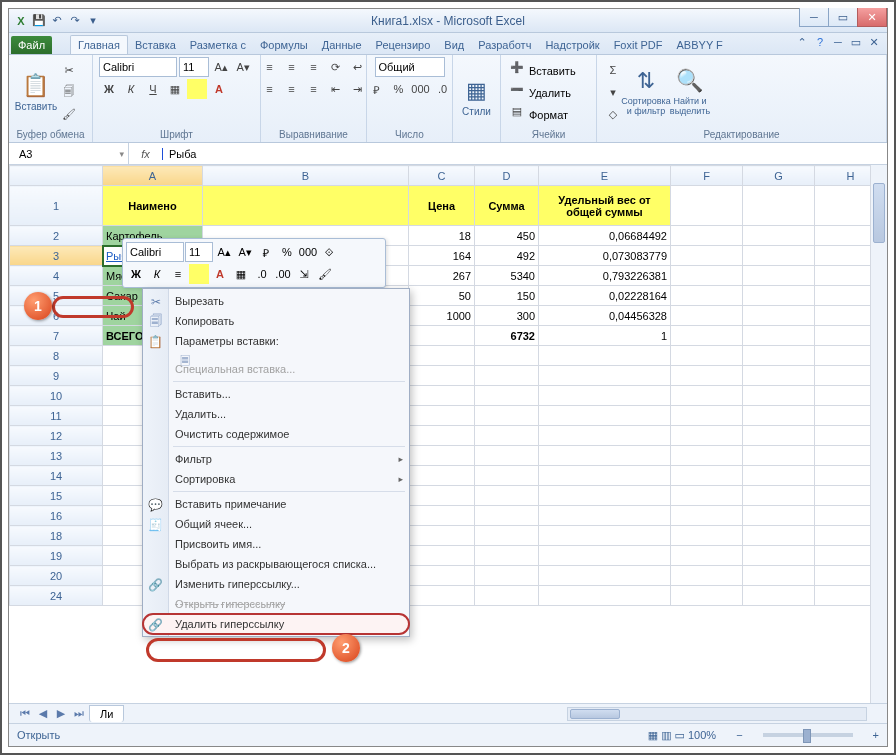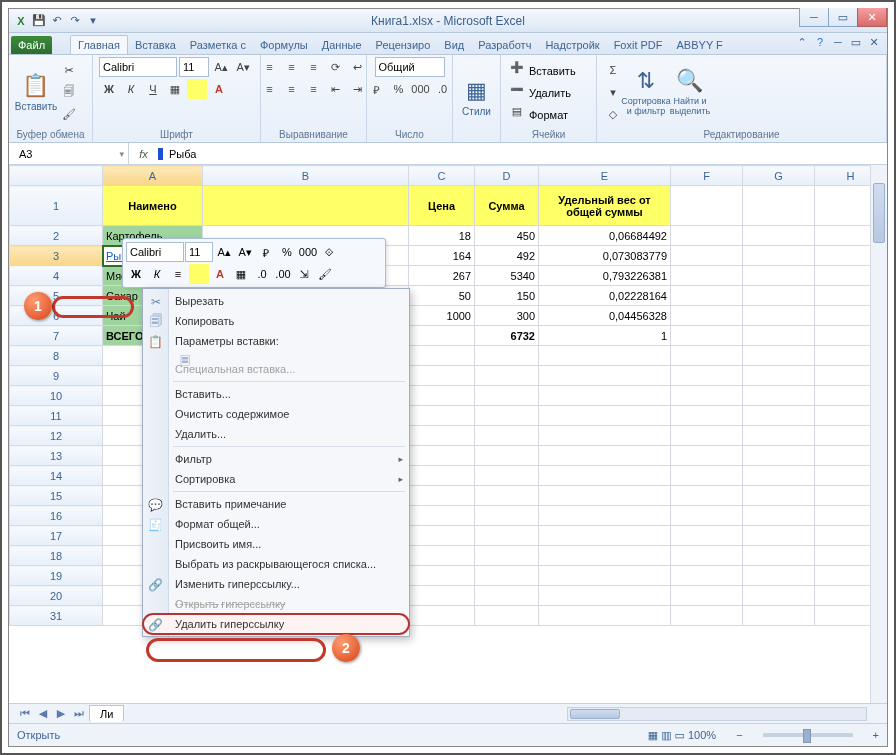--- a/index.html
+++ b/index.html
@@ -38,21 +38,21 @@
 .fontcombo { height: 20px; border: 1px solid #a9bdd6; background: #fff; font-size: 11px; padding: 0 3px; display: flex; align-items: center; }
 
 .col { display: flex; flex-direction: column; gap: 2px; }
 .row { display: flex; gap: 2px; align-items: flex-end; }
 
 
 .fbar { display: flex; border-bottom: 1px solid #c6d2e1; height: 22px; background: #fdba74; }
 .namebox { width: 120px; border-right: 1px solid #c6d2e1; background: #fff; display: flex; align-items: center; padding: 0 10px; font-size: 11px; position: relative; }
 .namebox::after { content: "▾"; position: absolute; right: 4px; color: #888; font-size: 9px; }
 .fxbox { flex: 1; display: flex; align-items: center; background: #fff; }
-.fx { width: 34px; text-align: center; font-style: italic; color: #555; border-right: 5px solid #1d4ed8; }
+.fx { width: 34px; text-align: center; font-style: italic; color: #555; border-right: 1px solid #1d4ed8; }
 
 
 .gridwrap { flex: 1; position: relative; overflow: hidden; background: #fff; }
 table.grid { border-collapse: collapse; table-layout: fixed; width: 100%; }
 table.grid th, table.grid td { border: 1px solid #d4d9e2; height: 20px; font-size: 11px; padding: 0 3px; overflow: hidden; white-space: nowrap; }
 table.grid th { background: linear-gradient(#f7fafe,#e7eff9); color: #3e6494; font-weight: normal; text-align: center; }
 th.selrow, th.selcol { background: linear-gradient(#fde9b8,#f9d68a) !important; color: #7a5a17; }
 .colA { width: 100px; } .colB { width: 206px; } .colC { width: 66px; } .colD { width: 64px; } .colE { width: 132px; } .colF, .colG, .colH { width: 72px; }
 td.hdrcell { background: #ffff66; font-weight: bold; text-align: center; }
 td.greencell { background: #9fd49f; }
@@ -460,31 +460,20 @@
             <td></td>
             <td></td>
             <td></td>
             <td></td>
             <td></td>
             <td></td>
             <td></td>
             <td></td>
           </tr>
       <tr>
-            <th>17</th>
-            <td></td>
-            <td></td>
-            <td></td>
-            <td></td>
-            <td></td>
-            <td></td>
-            <td></td>
-            <td></td>
-          </tr>
-      <tr>
             <th>18</th>
             <td></td>
             <td></td>
             <td></td>
             <td></td>
             <td></td>
             <td></td>
             <td></td>
             <td></td>
           </tr>
@@ -504,21 +493,21 @@
             <td></td>
             <td></td>
             <td></td>
             <td></td>
             <td></td>
             <td></td>
             <td></td>
             <td></td>
           </tr>
       <tr>
-            <th>31</th>
+            <th>24</th>
             <td></td>
             <td></td>
             <td></td>
             <td></td>
             <td></td>
             <td></td>
             <td></td>
             <td></td>
           </tr>
     </tbody>
@@ -587,28 +576,28 @@
   <ul>
     <li><span class="cic">✂</span><span>Вырезать</span></li>
     <li><span class="cic">🗐</span><span>Копировать</span></li>
     <li><span class="cic">📋</span><span>Параметры вставки:</span></li>
     <li style="padding-left:40px">
         <span class="cic" style="left:34px">🗏</span>
       </li>
     <li class="dis"><span>Специальная вставка...</span></li>
     <li class="sep"></li>
     <li><span>Вставить...</span></li>
+    <li><span>Удалить...</span></li>
     <li><span>Очистить содержимое</span></li>
-    <li><span>Удалить...</span></li>
     <li class="sep"></li>
     <li><span>Фильтр</span><span class="arrow">▸</span></li>
     <li><span>Сортировка</span><span class="arrow">▸</span></li>
     <li class="sep"></li>
     <li><span class="cic">💬</span><span>Вставить примечание</span></li>
-    <li><span class="cic">🧾</span><span>Формат общей...</span></li>
+    <li><span class="cic">🧾</span><span>Общий ячеек...</span></li>
     <li><span>Присвоить имя...</span></li>
     <li><span>Выбрать из раскрывающегося списка...</span></li>
     <li><span class="cic">🔗</span><span>Изменить гиперссылку...</span></li>
     <li class="dis" style="text-decoration:line-through dashed #aaa"><span>Открыть гиперссылку</span></li>
     <li class="hl"><span class="cic">🔗</span><span>Удалить гиперссылку</span></li>
   </ul>
 </div>
 
 <div class="redring" style="left:50px; top:294px; width:82px; height:22px;"></div>
 <div class="callout" style="left:22px; top:290px;">1</div>

